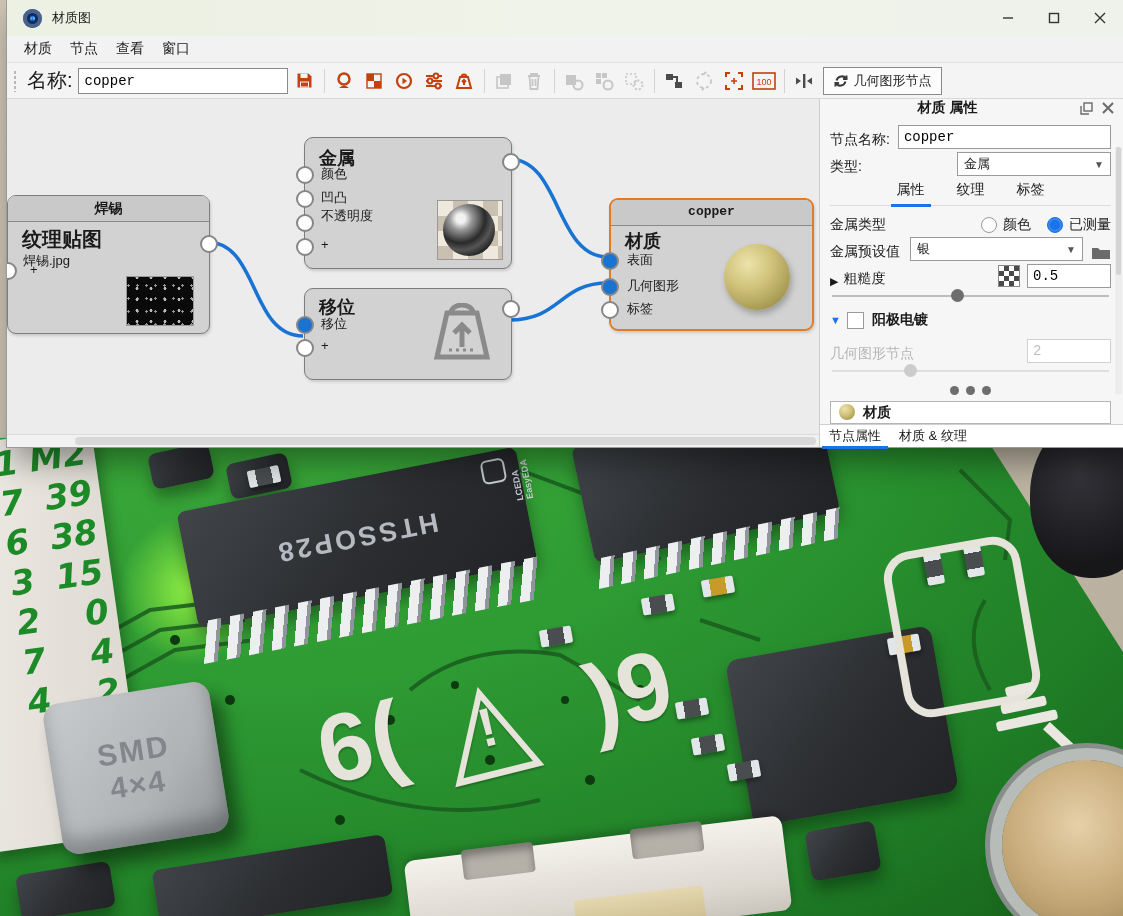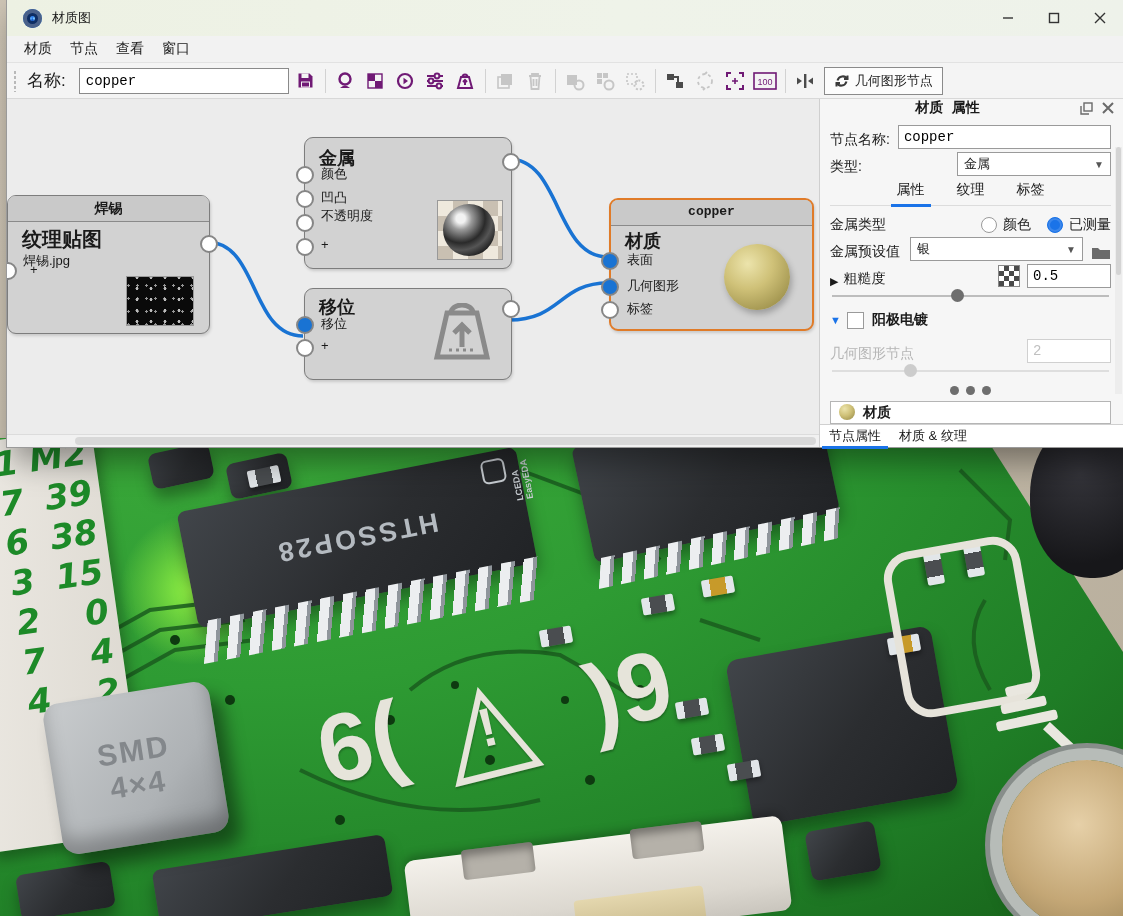--- a/index.html
+++ b/index.html
@@ -64,24 +64,24 @@
   .title{font-size:13px;}
   .wbtns{margin-left:auto;display:flex;height:100%;}
   .wbtn{width:46px;display:flex;align-items:center;justify-content:center;color:#333;}
   .menubar{height:26px;flex:0 0 26px;background:#f2f2f2;border-bottom:1px solid #e2e2e2;
        display:flex;align-items:center;padding-left:8px;}
   .menu-item{font-size:14px;padding:0 9px;}
   .toolbar{height:35px;flex:0 0 35px;background:#f4f4f4;border-bottom:1px solid #d8d8d8;
        display:flex;align-items:center;gap:3px;padding:0 6px;}
   .grip{width:5px;height:22px;margin-right:4px;
        background-image:radial-gradient(#b9b9b9 1px,transparent 1.2px);background-size:4px 5px;}
-  .tb-label{font-size:17px;margin:0 10px 0 2px;}
+  .tb-label{font-size:20px;margin:0 2px 0 2px;}
   .tb-input{width:196px;height:22px;border:1px solid #8a8a8a;background:#fff;
        font:14px "Liberation Mono","DejaVu Sans Mono",monospace;padding:1px 6px;}
-  .tbtn{width:27px;height:27px;display:flex;align-items:center;justify-content:center;color:#701a75;}
+  .tbtn{width:27px;height:27px;display:flex;align-items:center;justify-content:center;color:#c2410c;}
   .tbtn.dis{color:#c6c6c6;}
   .tbtn.dark{color:#4b4b4b;}
   .sep{width:1px;height:24px;background:#d2d2d2;margin:0 3px;}
   .geo-btn{height:26px;border:1px solid #8a8a8a;background:#fcfcfc;display:flex;align-items:center;
        gap:5px;padding:0 9px;font-size:13px;color:#222;margin-left:2px;}
   .main{flex:1;display:flex;min-height:0;}
 
   
   .canvas{position:relative;flex:1;background:#ececec;overflow:hidden;}
   .wires{position:absolute;left:0;top:0;}
@@ -108,21 +108,21 @@
   .gold-sphere{position:absolute;right:22px;top:44px;width:66px;height:66px;border-radius:50%;
         background:radial-gradient(circle at 36% 30%,#ece4ac,#cfc178 40%,#a89b55 74%,#857a45);
         box-shadow:2px 4px 6px rgba(0,0,0,.25);}
   .hscroll{position:absolute;left:0;right:0;bottom:0;height:12px;background:#f1f1f1;border-top:1px solid #dcdcdc;}
   .hthumb{position:absolute;left:68px;right:3px;top:2px;bottom:2px;background:#d8d8d8;border-radius:4px;}
 
   
   .panel{position:relative;flex:0 0 303px;background:#f6f6f6;border-left:1px solid #cfcfcf;
          display:flex;flex-direction:column;font-size:14px;}
   .p-head{height:26px;display:flex;align-items:center;}
-  .p-title{flex:1;text-align:center;font-weight:bold;font-family:Liberation Mono, monospace;}
+  .p-title{flex:1;text-align:center;font-weight:bold;}
   .p-hicon{width:22px;color:#6a6a6a;display:flex;justify-content:center;}
   .p-body{padding:8px 12px 0 10px;flex:1;position:relative;}
   .prow{display:flex;align-items:flex-end;margin-bottom:3px;}
   .prow .lab{white-space:nowrap;}
   .tinput{flex:1;height:22px;border:1px solid #9a9a9a;background:#fff;
           font:14px "Liberation Mono","DejaVu Sans Mono",monospace;padding:0 5px;margin-left:8px;}
   .dropdown{height:22px;border:1px solid #9a9a9a;background:#fff;display:flex;align-items:center;
           padding:0 6px;font-size:13px;}
   .dropdown .arr{margin-left:auto;color:#555;font-size:10px;}
   .ptabs{display:flex;justify-content:center;gap:20px;border-bottom:1px solid #dcdcdc;margin:2px 0 10px;}

